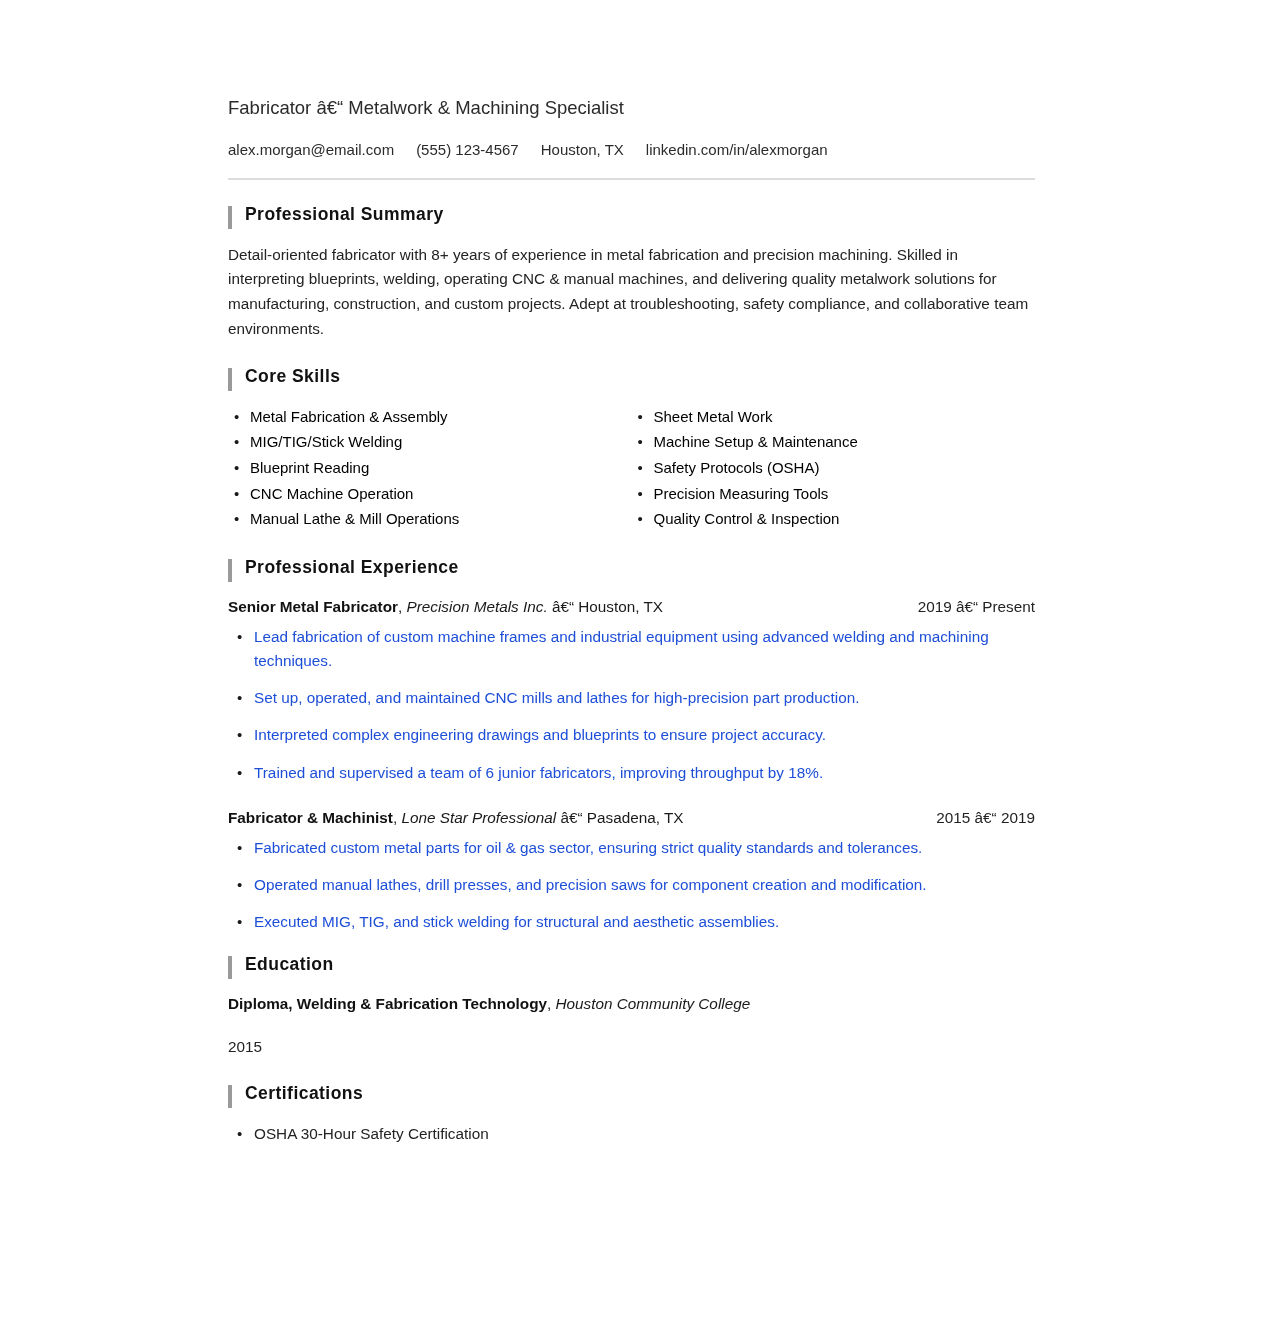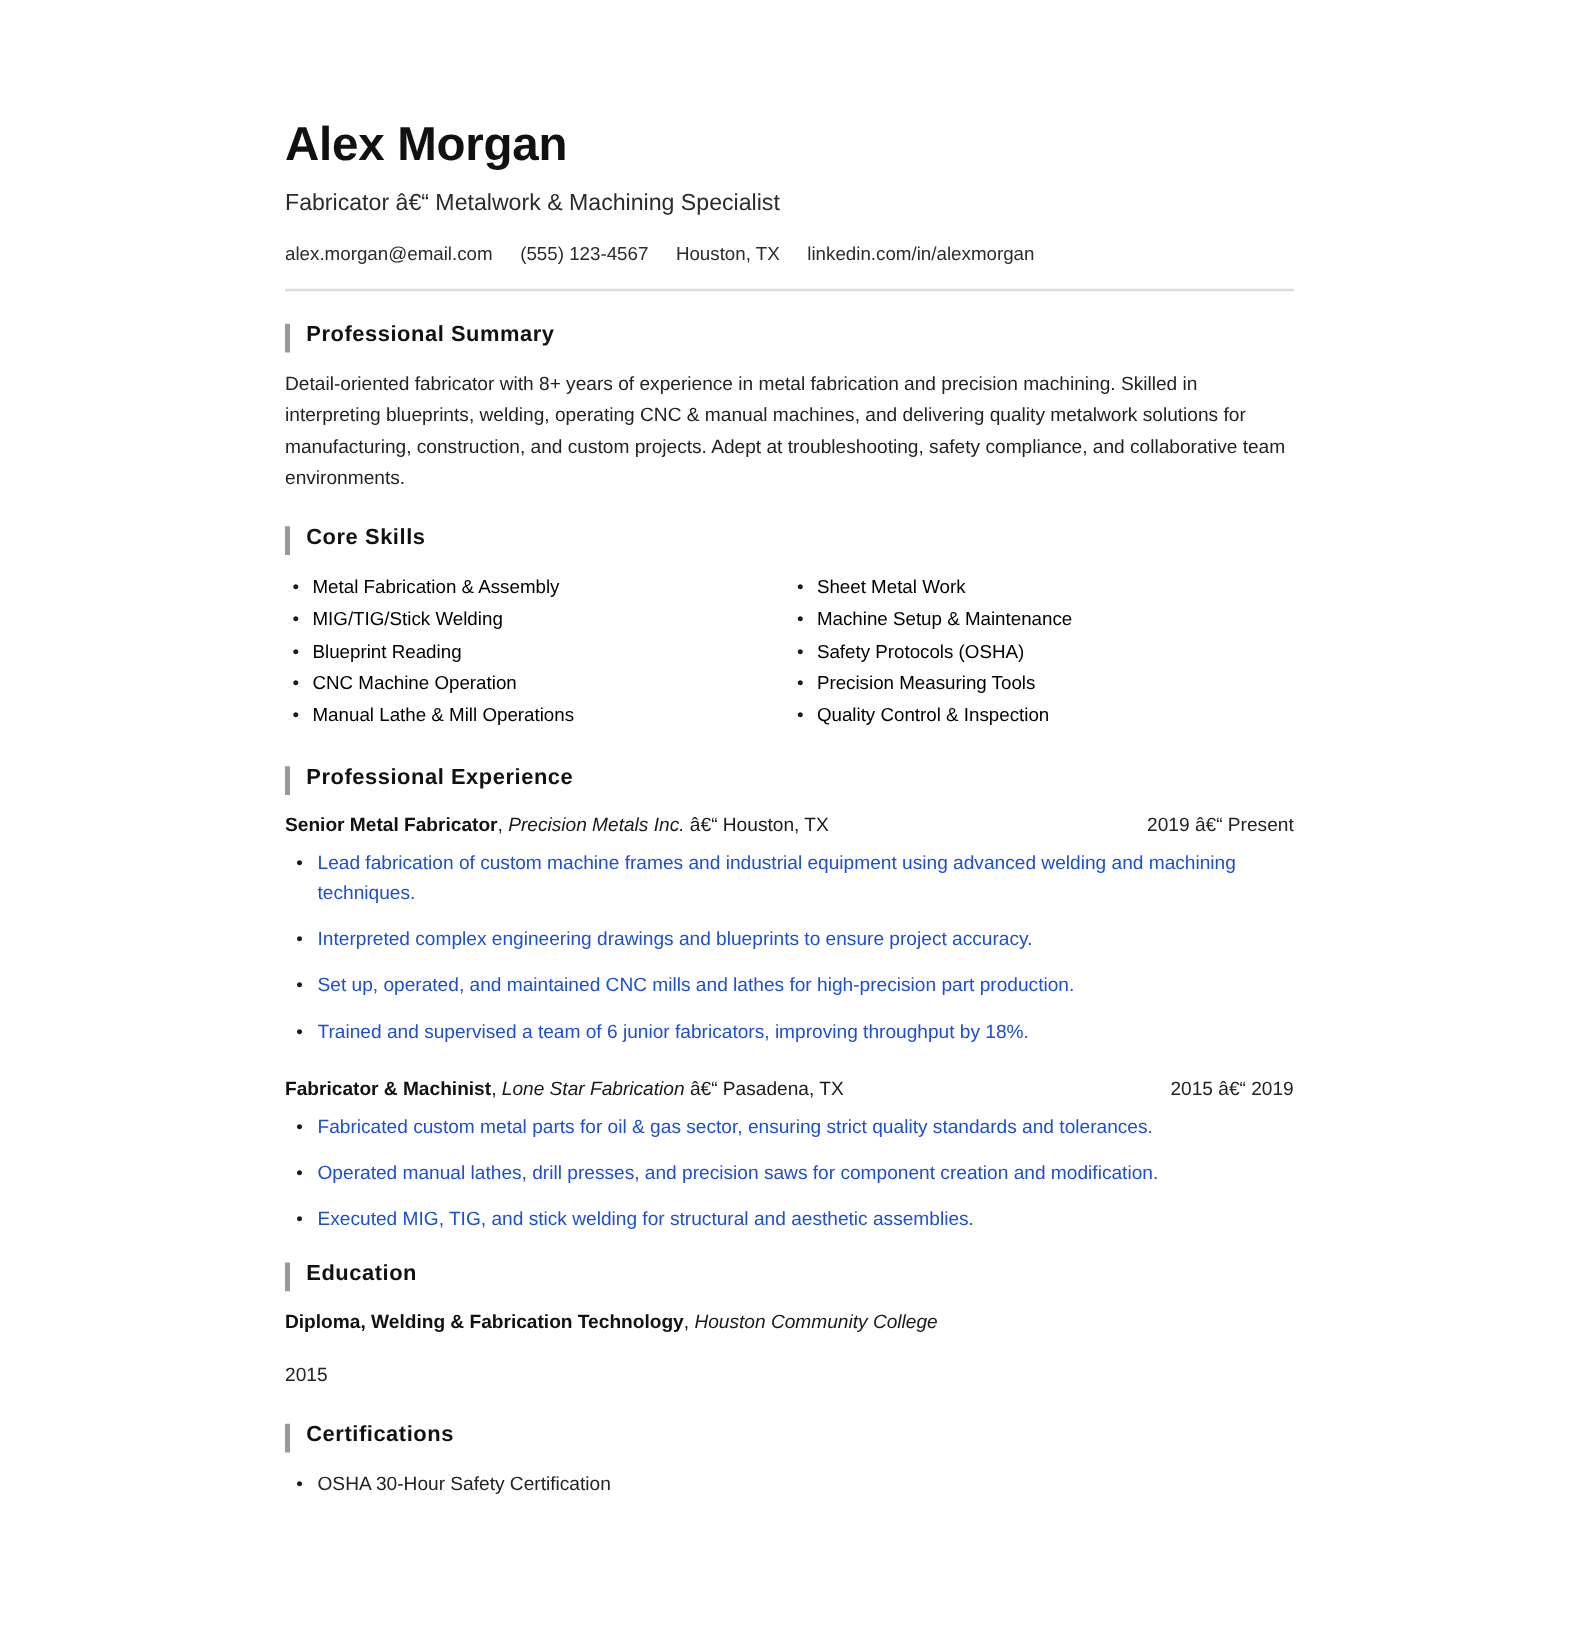--- a/index.html
+++ b/index.html
@@ -200,21 +200,20 @@
     font-size: 15px;
   }
 </style>
 </head>
 <body>
 
 <div class="page">
   <div class="doc">
 
     <div>
-      <h1 class="name">Alex Morgan</h1>
       <div class="headline">Fabricator â€“ Metalwork &amp; Machining Specialist</div>
       <div class="contact">
         <span class="citem">alex.morgan@email.com</span>
         <span class="citem">(555) 123-4567</span>
         <span class="citem">Houston, TX</span>
         <span class="citem">linkedin.com/in/alexmorgan</span>
       </div>
       <div class="rule"></div>
     </div>
 
@@ -261,30 +260,30 @@
 
       <div class="exp-block">
         <div class="job-head">
           <div class="job-left">
             <span class="job-title">Senior Metal Fabricator</span><span>, </span><span class="job-company">Precision Metals Inc.</span><span> â€“ Houston, TX</span>
           </div>
           <div class="job-dates">2019 â€“ Present</div>
         </div>
         <ul class="bullets">
           <li>Lead fabrication of custom machine frames and industrial equipment using advanced welding and machining techniques.</li>
+          <li>Set up, operated, and maintained CNC mills and lathes for high-precision part production.</li>
           <li>Interpreted complex engineering drawings and blueprints to ensure project accuracy.</li>
-          <li>Set up, operated, and maintained CNC mills and lathes for high-precision part production.</li>
           <li>Trained and supervised a team of 6 junior fabricators, improving throughput by 18%.</li>
         </ul>
       </div>
 
       <div class="exp-block">
         <div class="job-head">
           <div class="job-left">
-            <span class="job-title">Fabricator &amp; Machinist</span><span>, </span><span class="job-company">Lone Star Fabrication</span><span> â€“ Pasadena, TX</span>
+            <span class="job-title">Fabricator &amp; Machinist</span><span>, </span><span class="job-company">Lone Star Professional</span><span> â€“ Pasadena, TX</span>
           </div>
           <div class="job-dates">2015 â€“ 2019</div>
         </div>
         <ul class="bullets">
           <li>Fabricated custom metal parts for oil &amp; gas sector, ensuring strict quality standards and tolerances.</li>
           <li>Operated manual lathes, drill presses, and precision saws for component creation and modification.</li>
           <li>Executed MIG, TIG, and stick welding for structural and aesthetic assemblies.</li>
         </ul>
       </div>
     </div>

